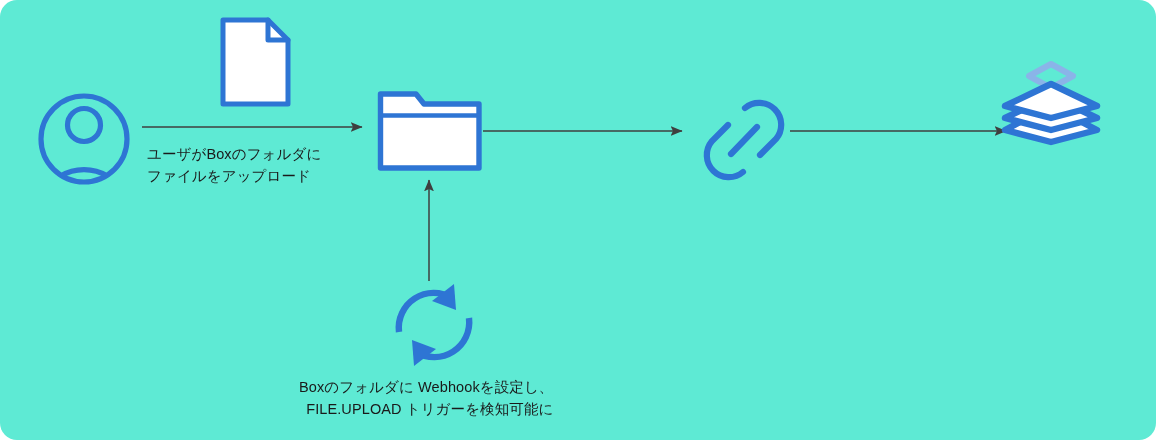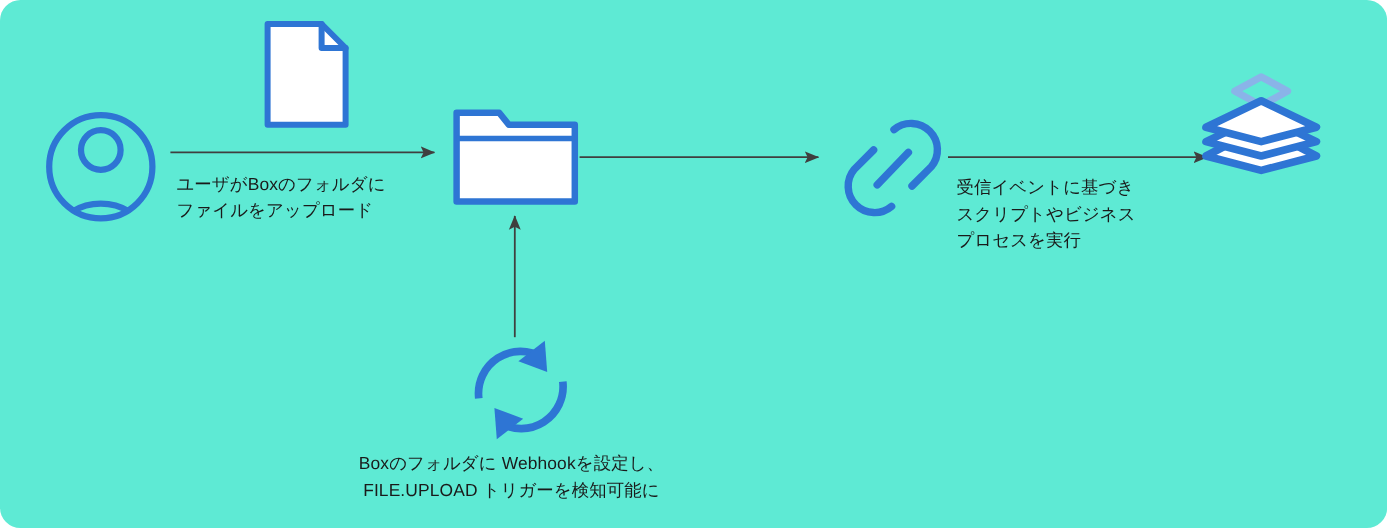--- a/index.html
+++ b/index.html
@@ -32,21 +32,21 @@
   }
   .caption {
     position: absolute;
     color: #1a1a1a;
     font-size: 14.5px;
     line-height: 22px;
     white-space: pre-line;
     letter-spacing: 0.1px;
   }
   .caption-center {
-    text-align: center;
+    text-align: right;
   }
   
   #user-icon      { left: 26px;  top: 92px; }
   #document-icon  { left: 214px; top: 14px; }
   #folder-icon    { left: 372px; top: 82px; }
   #link-icon      { left: 698px; top: 92px; }
   #layers-icon    { left: 996px; top: 52px; }
   #sync-icon      { left: 386px; top: 278px; }
 
   #label-upload   { left: 147px; top: 143px; }
@@ -141,20 +141,17 @@
       </g>
       <path d="M68 6 L70 32 L46 23 Z" fill="#2E75D4"></path>
       <path d="M28 88 L26 62 L50 71 Z" fill="#2E75D4"></path>
     </svg>
   </div>
 
   <div class="caption" id="label-upload">ユーザがBoxのフォルダに
 ファイルをアップロード</div>
 
 
-  <div class="caption" id="label-execute">受信イベントに基づき
-スクリプトやビジネス
-プロセスを実行</div>
 
   <div class="caption caption-center" id="label-config">Boxのフォルダに Webhookを設定し、
 FILE.UPLOAD トリガーを検知可能に</div>
 
 </div>
 
 </body></html>

